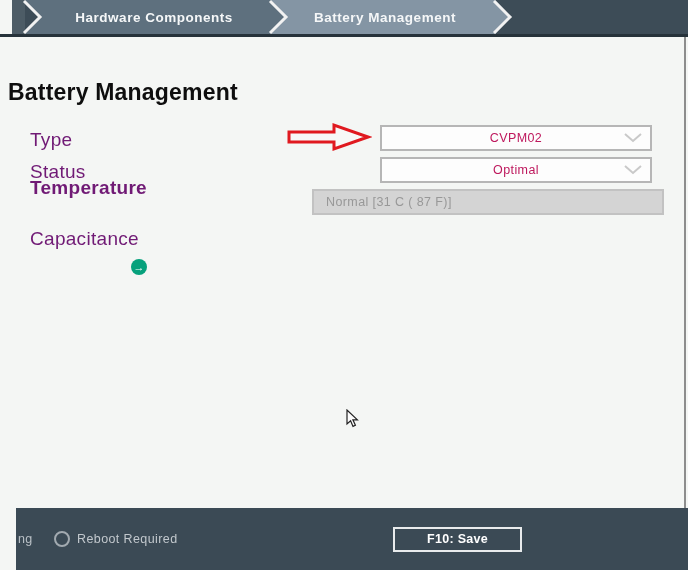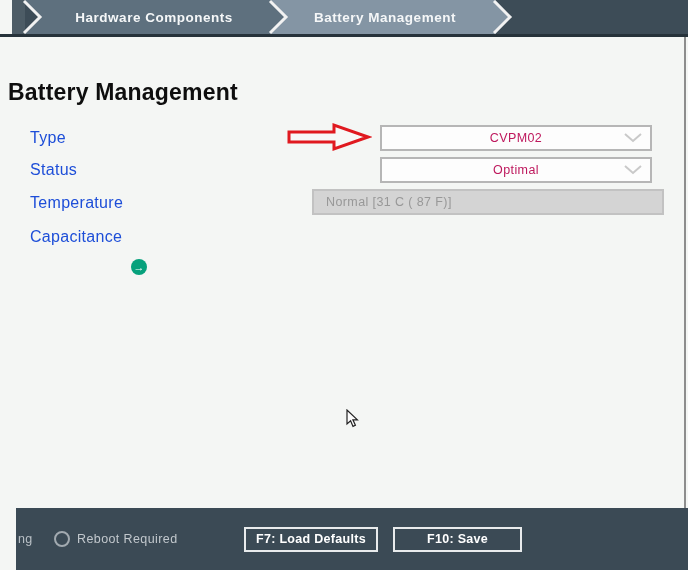--- a/index.html
+++ b/index.html
@@ -10,21 +10,21 @@
     -webkit-font-smoothing:antialiased;
   }
   
   .topbar{position:absolute;left:0;top:0;width:688px;height:34px;border-bottom:3px solid #26323a;padding-left:12px;}
   .topbar svg{display:block;}
   .crumb-text{font-weight:bold;font-size:13.5px;letter-spacing:.5px;fill:#f5f7f8;}
   
   .content{position:absolute;left:0;top:37px;width:688px;height:471px;background:#f4f6f4;}
   .right-edge{position:absolute;left:684px;top:37px;width:2px;height:471px;background:#8d8d8d;}
   .page-title{position:absolute;left:8px;top:42px;font-size:23px;font-weight:bold;color:#0e0e0e;letter-spacing:.2px;}
-  .field-label{position:absolute;left:30px;font-size:16px;color:#1d4ed8;letter-spacing:.3px;}
+  .field-label{position:absolute;left:30px;font-size:19px;color:#701a75;letter-spacing:.3px;}
   .dropdown{
     position:absolute;left:380px;width:268px;height:22px;
     background:#fdfdfd;border:2px solid #b6b6b6;
     font-size:12.5px;color:#be185d;letter-spacing:.4px;
     text-align:center;line-height:22px;
   }
   .dd-caret{position:absolute;right:8px;top:6px;}
   .ro-field{
     position:absolute;left:312px;width:336px;height:22px;
     background:#d4d4d4;border:2px solid #c2c2c2;
@@ -87,21 +87,21 @@
   </div>
 
   <span class="field-label" style="top:124px;">Status</span>
   <div class="dropdown" style="top:120px;">
     <span>Optimal</span>
     <svg class="dd-caret" width="18" height="10">
       <polyline points="1,1 9,8 17,1" fill="none" stroke="#c9c9c9" stroke-width="2"></polyline>
     </svg>
   </div>
 
-  <span class="field-label" style="top:157px;">Temperature</span>
+  <span class="field-label" style="top:140px;font-weight:bold;">Temperature</span>
   <div class="ro-field" style="top:152px;">Normal [31 C ( 87 F)]</div>
 
   <span class="field-label" style="top:191px;">Capacitance</span>
 
   <div class="adv-circle">→</div>
 
   <svg class="red-arrow" width="86" height="30">
     <polygon points="3,10 48,10 48,3 82,15 48,27 48,20 3,20" fill="#f7f8f7" stroke="#e0191f" stroke-width="3" stroke-linejoin="miter"></polygon>
   </svg>
 
@@ -109,15 +109,14 @@
     <polygon points="1,1 1,15 4.6,11.8 7,17.4 9.4,16.3 6.9,10.8 11.4,10.8" fill="#fcfcfc" stroke="#222222" stroke-width="1.2"></polygon>
   </svg>
 </div>
 
 <div class="right-edge"></div>
 
 <div class="footer">
   <span class="footer-trunc">ng</span>
   <span class="reboot-circle"></span>
   <span class="reboot-label">Reboot Required</span>
-  <div class="fkey-btn btn-f7">F7: Load Defaults</div>
   <div class="fkey-btn btn-f10">F10: Save</div>
 </div>
 
 </body></html>

